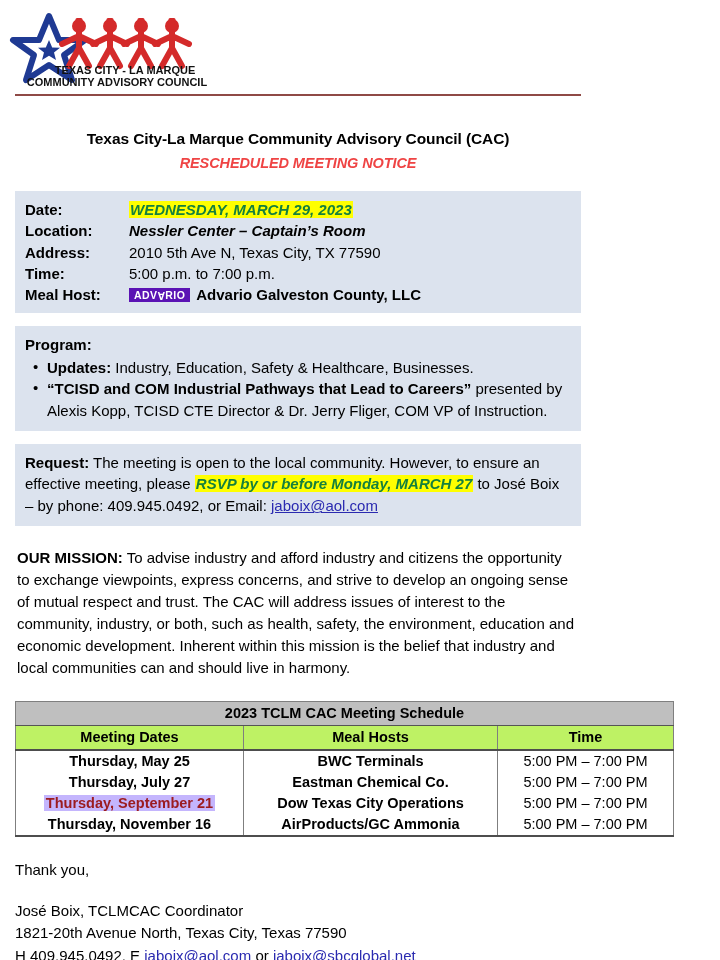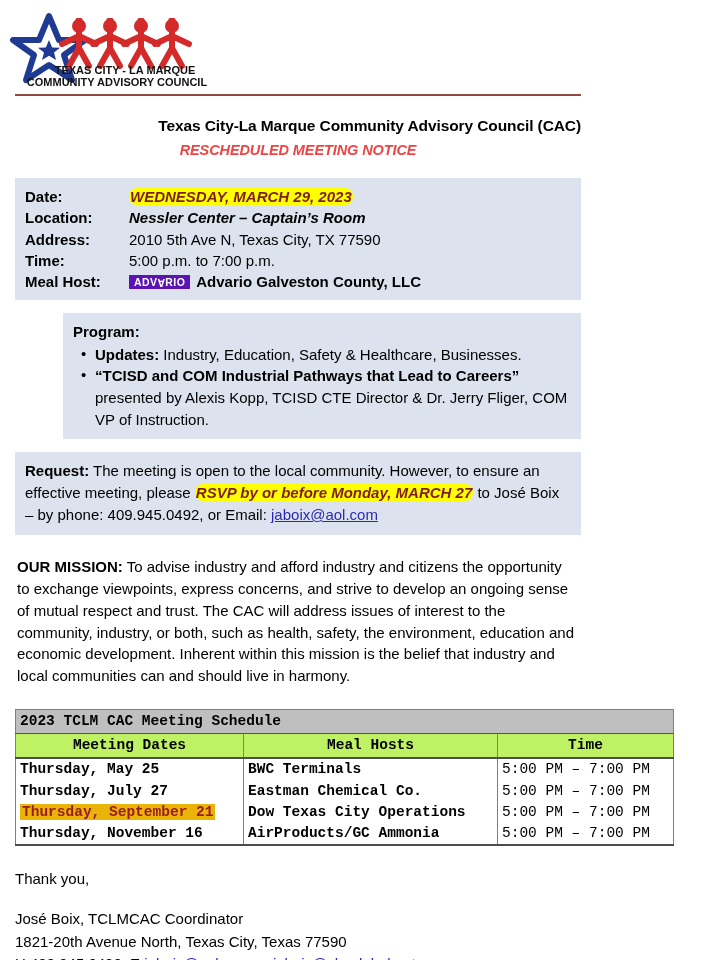--- a/index.html
+++ b/index.html
@@ -40,69 +40,68 @@
 
   .rule {
     height: 0;
     border-top: 2px solid #8f4a46;
     margin: 2px 0 0 0;
     width: 100%;
   }
 
   
   .title {
-    text-align: right;
+    text-align: center;
     font-size: 15.5px;
     font-weight: bold;
     letter-spacing: -0.1px;
-    margin-top: 21px;
+    margin-top: 34px;
   }
   .subtitle {
     text-align: center;
     font-size: 14.5px;
     font-weight: bold;
     font-style: italic;
     color: #ef4444;
     margin-top: 7px;
     letter-spacing: -0.1px;
   }
 
   
   .panel {
     background: #dce3ee;
     padding: 8px 10px 8px 10px;
     box-sizing: border-box;
     font-size: 15px;
     line-height: 1.42;
   }
   .panel-details { margin-top: 20px; }
-  .panel-program { margin-top: 13px; padding-bottom: 9px; margin-left: 48px; }
+  .panel-program { margin-top: 13px; padding-bottom: 9px; }
   .panel-request { margin-top: 13px; padding-bottom: 9px; }
 
   .detail-row {
     display: flex;
     align-items: baseline;
   }
   .detail-label {
     flex: 0 0 104px;
     font-weight: bold;
     font-size: 15px;
   }
   .detail-value { font-size: 15px; }
   .detail-value.italic-bold {
     font-weight: bold;
     font-style: italic;
   }
   .hl {
     background: #ffff00;
     font-weight: bold;
     font-style: italic;
-    color: #7f1d1d;
+    color: #15803d;
     padding: 0 1px;
-    border-radius: 8px;
   }
 
   
   .meal-host-line { display: flex; align-items: center; }
   .advario {
     display: inline-block;
     background: #5b13b4;
     color: #ffffff;
     font-weight: bold;
     font-size: 10.5px;
@@ -158,22 +157,22 @@
   .sched {
     margin-top: 22px;
     border-collapse: collapse;
     width: 658px;
     table-layout: fixed;
     font-size: 14.5px;
   }
   .sched td, .sched th {
     border: 1px solid #7f7f7f;
     padding: 1px 4px;
+    text-align: center;
     line-height: 1.32;
-    font-family: Liberation Mono, monospace;
   }
   .sched .title-row td {
     background: #bfbfbf;
     font-weight: bold;
     font-size: 14.5px;
     border-bottom: 1px solid #555;
     padding: 2px 4px;
   }
   .sched .head-row th {
     background: #bef264;
@@ -181,21 +180,21 @@
     font-size: 14.5px;
     border-bottom: 2px solid #4d4d4d;
     padding: 2px 4px;
   }
   .sched td.dates { font-weight: bold; }
   .sched td.hosts { font-weight: bold; }
   .sched td.time { font-weight: normal; }
   .sched tbody tr td { border-top: none; border-bottom: none; }
   .sched tbody tr:last-child td { border-bottom: 2px solid #4d4d4d; }
   .cell-hl {
-    background: #eab308;
+    background: #c4b5fd;
     color: #9b1c20;
     font-weight: bold;
     padding: 0 2px;
   }
   col.c1 { width: 228px; }
   col.c2 { width: 254px; }
   col.c3 { width: 176px; }
 
   
   .footer { margin-top: 22px; font-size: 15px; line-height: 1.5; }

